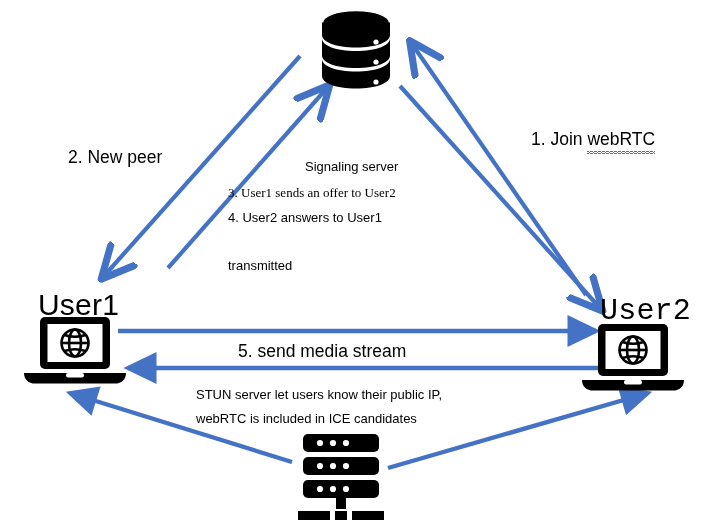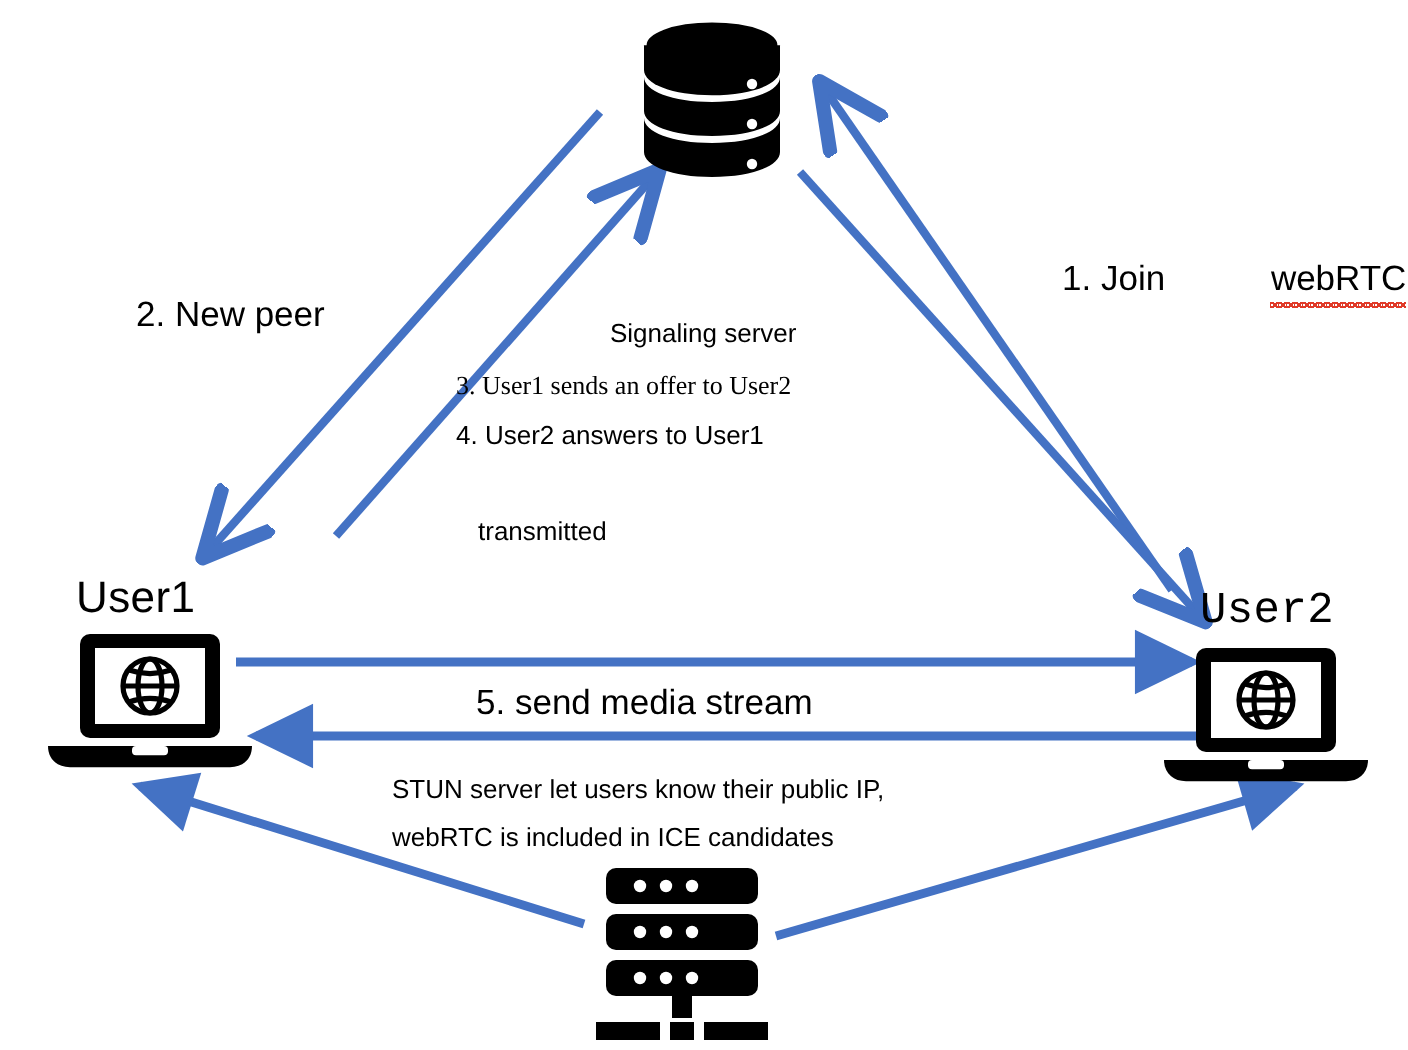--- a/index.html
+++ b/index.html
@@ -28,33 +28,32 @@
   .node {
     position: absolute;
   }
   .txt {
     position: absolute;
     color: #000000;
     white-space: pre;
     line-height: 1.30;
   }
   .label-user {
-    font-size: 22px;
+    font-size: 30px;
     letter-spacing: 0.2px;
   }
   .label-step {
     font-size: 17.5px;
   }
   .block {
     font-size: 13px;
   }
   .spell {
     position: relative;
     display: inline-block;
-    margin-left: 48px;
   }
   .spell::after {
     content: "";
     position: absolute;
     left: 0;
     right: 0;
     bottom: -3px;
     height: 3px;
     background-image:
       repeating-linear-gradient(135deg,
@@ -189,21 +188,21 @@
   </div>
 
   <div class="txt label-step" style="left:531px; top:128px;"><span>1. Join </span><span class="spell">webRTC</span></div>
 
   <div class="txt label-step" style="left:68px; top:146px;text-align:right;">2. New peer</div>
 
   <div class="txt block" style="left:305px; top:159px;">Signaling server</div>
 
   <div class="txt block" style="left:228px; top:185px;font-family:Liberation Serif, serif;">3. User1 sends an offer to User2</div>
   <div class="txt block" style="left:228px; top:210px;">4. User2 answers to User1</div>
-  <div class="txt block" style="left:239px; top:258px;">transmitted</div>
+  <div class="txt block" style="left:228px; top:258px;">transmitted</div>
 
   <div class="txt label-user" style="left:38px; top:285px;">User1</div>
 
   <div class="txt label-user" style="left:600px; top:292px;font-family:Liberation Mono, monospace;">User2</div>
 
   <div class="txt label-step" style="left:238px; top:340px;">5. send media stream</div>
 
   <div class="txt block" style="left:196px; top:387px;">STUN server let users know their public IP,</div>
   <div class="txt block" style="left:196px; top:411px;">webRTC is included in ICE candidates</div>
 

